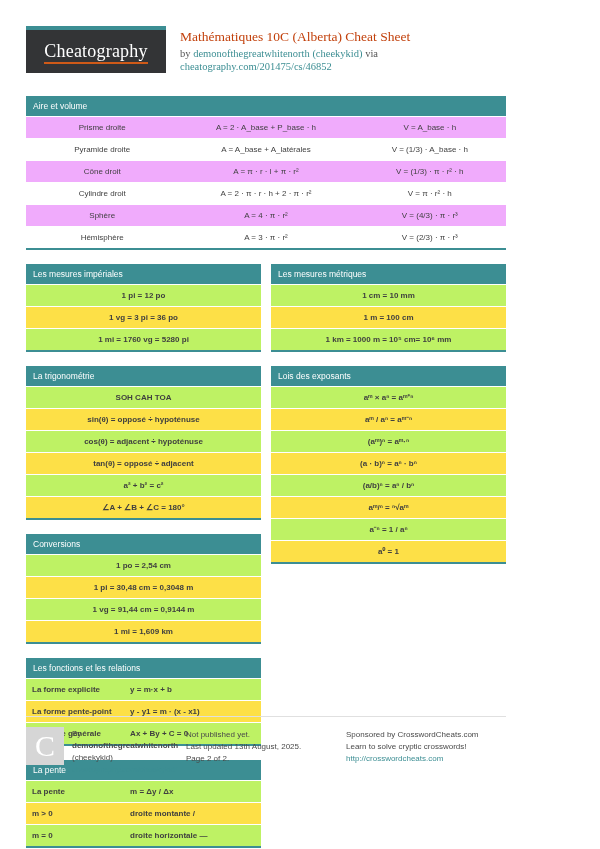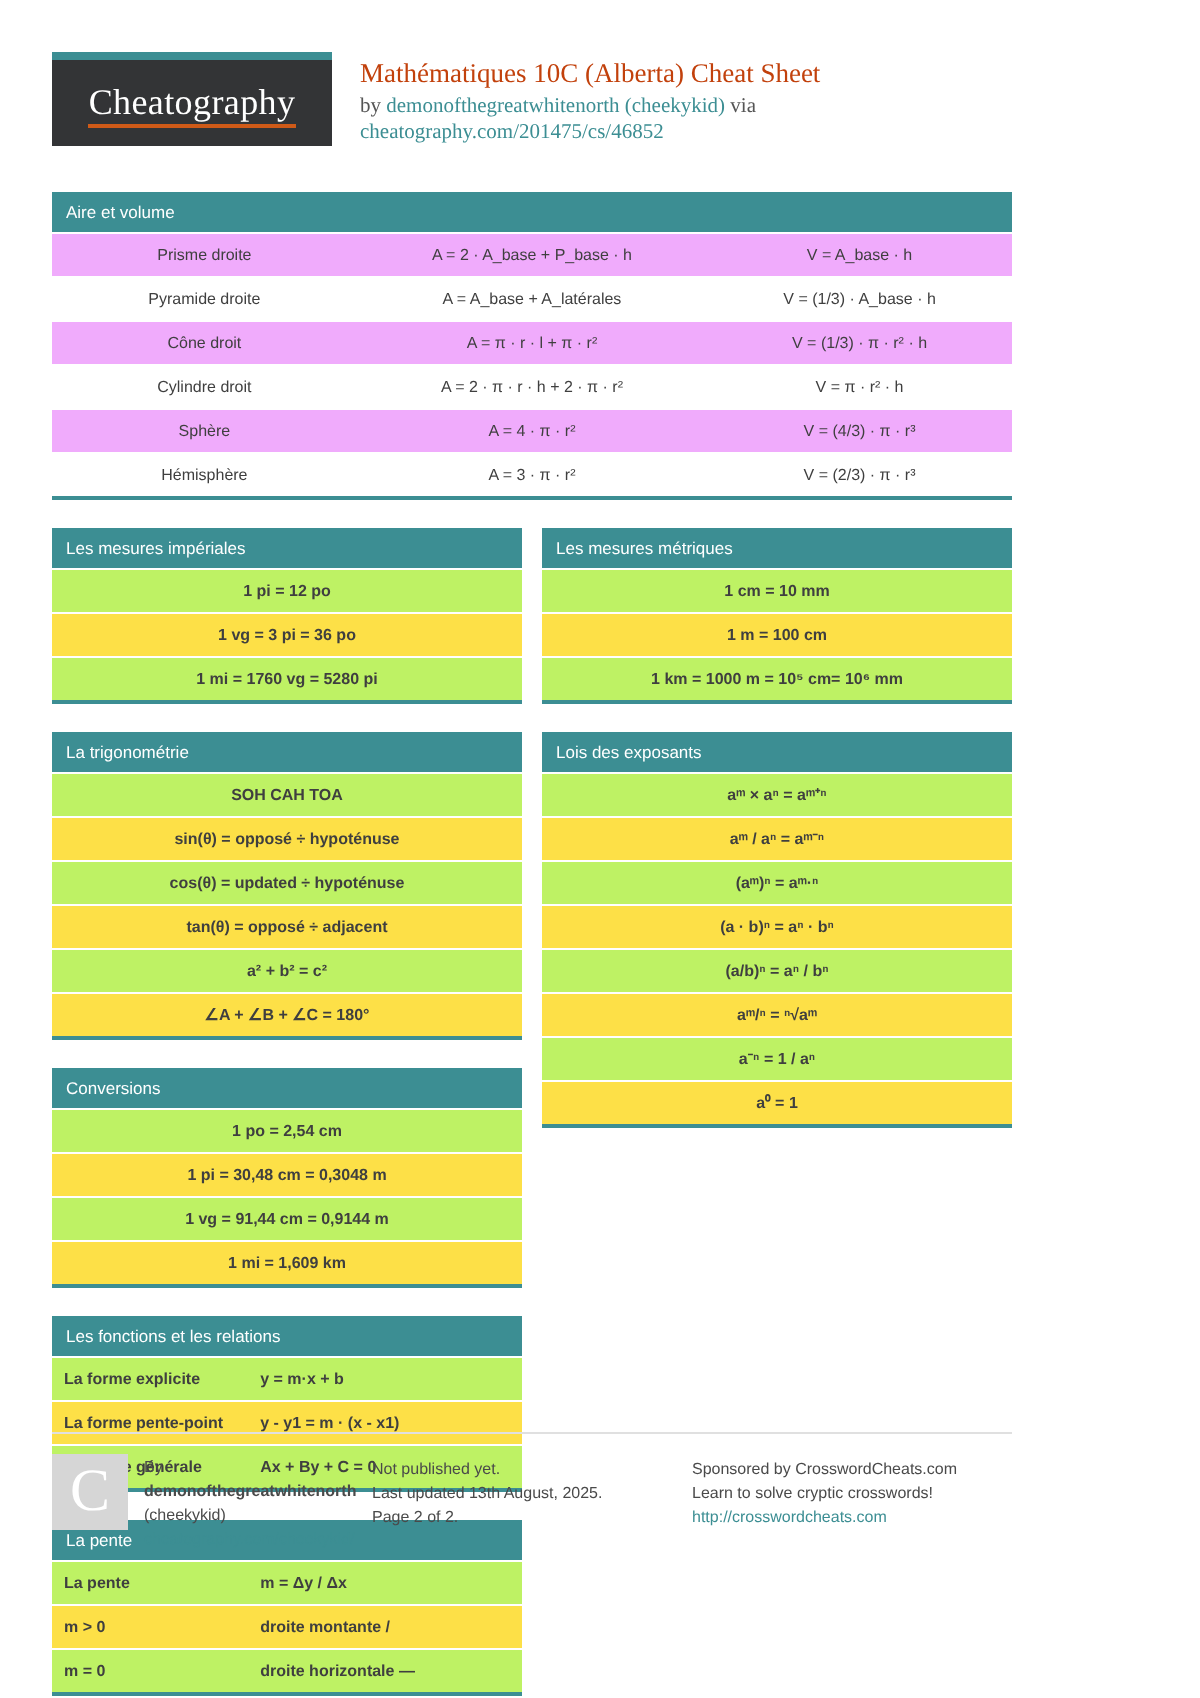--- a/index.html
+++ b/index.html
@@ -214,21 +214,21 @@
         <div class="block-title">Les mesures impériales</div>
         <div class="row alt center">1 pi = 12 po</div>
         <div class="row plain center">1 vg = 3 pi = 36 po</div>
         <div class="row alt center">1 mi = 1760 vg = 5280 pi</div>
       </div>
 
       <div class="block">
         <div class="block-title">La trigonométrie</div>
         <div class="row alt center">SOH CAH TOA</div>
         <div class="row plain center">sin(θ) = opposé ÷ hypoténuse</div>
-        <div class="row alt center">cos(θ) = updated ÷ hypoténuse</div>
+        <div class="row alt center">cos(θ) = adjacent ÷ hypoténuse</div>
         <div class="row plain center">tan(θ) = opposé ÷ adjacent</div>
         <div class="row alt center">a² + b² = c²</div>
         <div class="row plain center">∠A + ∠B + ∠C = 180°</div>
       </div>
 
       <div class="block">
         <div class="block-title">Conversions</div>
         <div class="row alt center">1 po = 2,54 cm</div>
         <div class="row plain center">1 pi = 30,48 cm = 0,3048 m</div>
         <div class="row alt center">1 vg = 91,44 cm = 0,9144 m</div>

